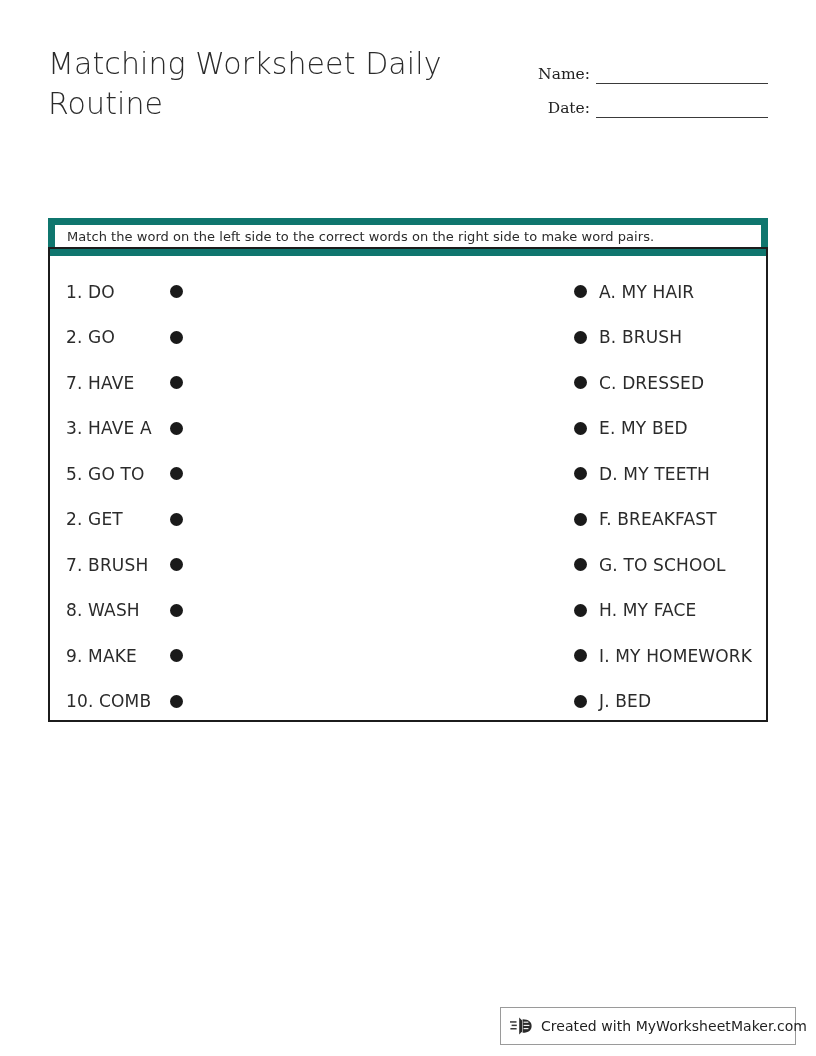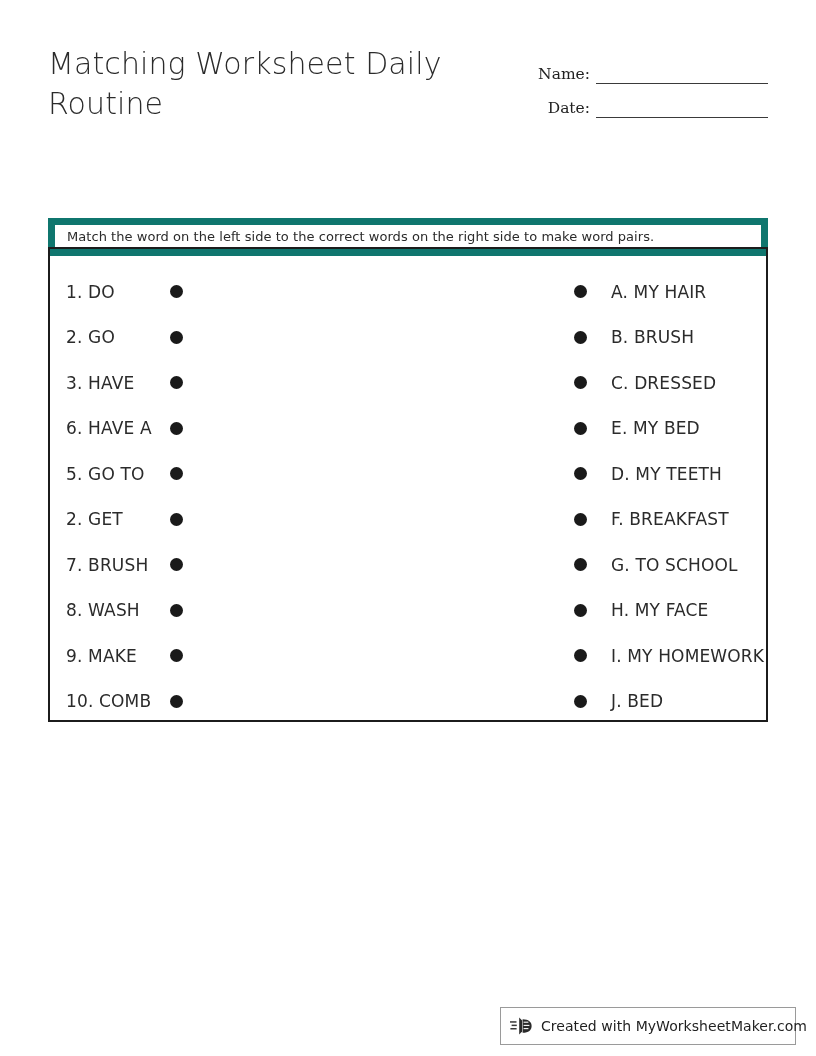--- a/index.html
+++ b/index.html
@@ -124,21 +124,21 @@
     align-items: center;
   }
 
   .item-label {
     font-size: 17px;
     color: #2b2b2b;
     letter-spacing: 0.15px;
     white-space: nowrap;
   }
   .left-label  { width: 104px; }
-  .right-label { padding-left: 24px; }
+  .right-label { padding-left: 12px; }
 
   .dot {
     width: 13px;
     height: 13px;
     border-radius: 50%;
     background: #1a1a1a;
     flex: 0 0 auto;
   }
   .left-dot  { margin-left: 0px; }
   .right-dot { margin-left: 4px; }
@@ -201,25 +201,25 @@
       <div class="col col-left">
         <div class="row">
           <span class="item-label left-label">1. DO</span>
           <span class="dot left-dot"></span>
         </div>
         <div class="row">
           <span class="item-label left-label">2. GO</span>
           <span class="dot left-dot"></span>
         </div>
         <div class="row">
-          <span class="item-label left-label">3. HAVE</span>
-          <span class="dot left-dot"></span>
-        </div>
-        <div class="row">
-          <span class="item-label left-label">6. HAVE A</span>
+          <span class="item-label left-label">7. HAVE</span>
+          <span class="dot left-dot"></span>
+        </div>
+        <div class="row">
+          <span class="item-label left-label">3. HAVE A</span>
           <span class="dot left-dot"></span>
         </div>
         <div class="row">
           <span class="item-label left-label">5. GO TO</span>
           <span class="dot left-dot"></span>
         </div>
         <div class="row">
           <span class="item-label left-label">2. GET</span>
           <span class="dot left-dot"></span>
         </div>

